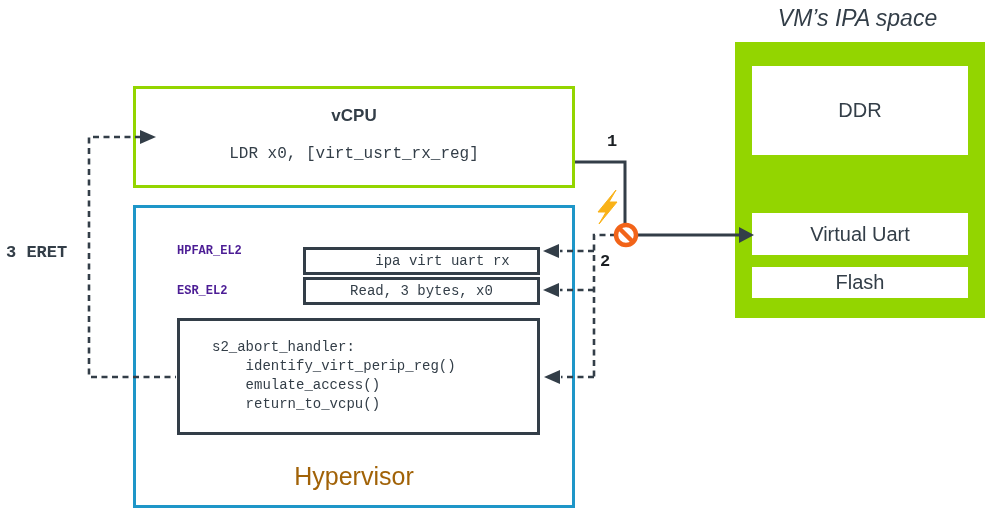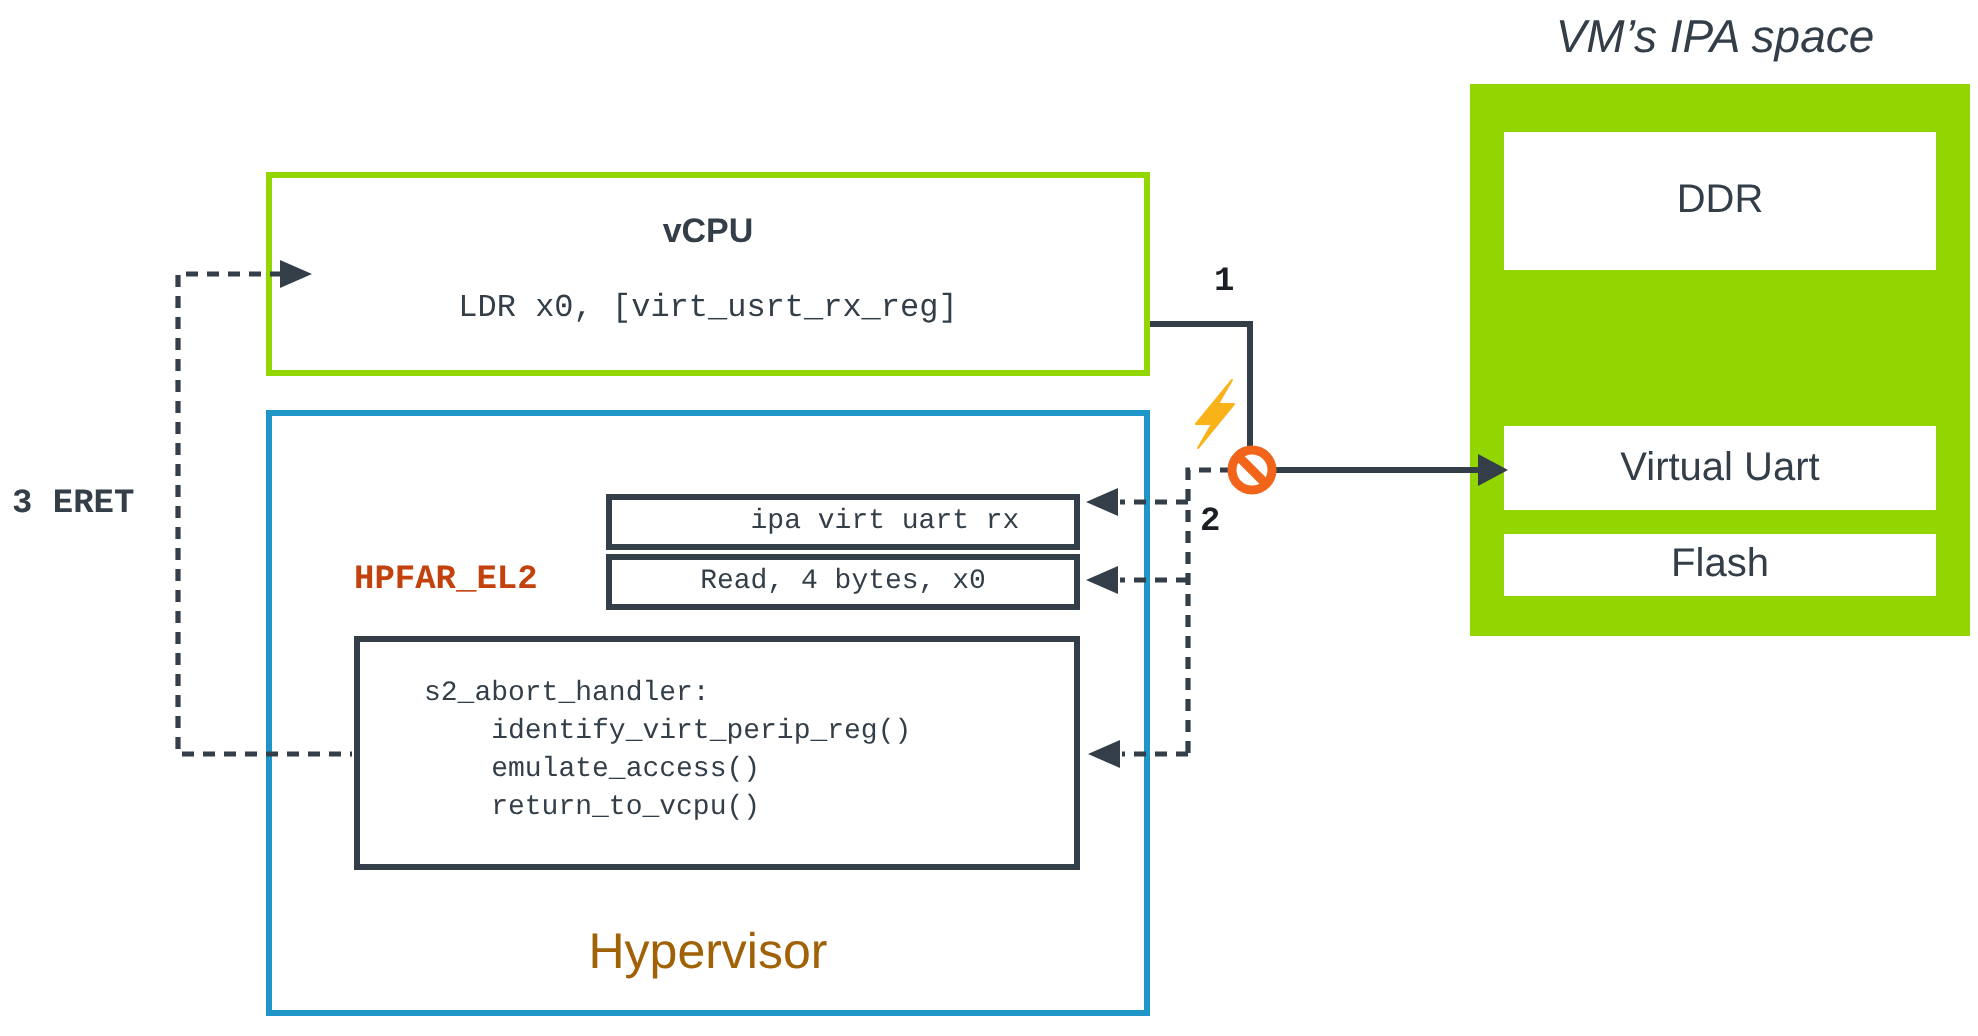--- a/index.html
+++ b/index.html
@@ -20,21 +20,21 @@
   }
   .ipa-box {
     position: absolute; left: 735px; top: 42px; width: 250px; height: 276px;
     background: #93d500;
   }
   .region {
     position: absolute; left: 17px; width: 216px;
     background: #ffffff; display: flex; align-items: center; justify-content: center;
     font-size: 20px; color: #333e48;
   }
-  .region-ddr   { top: 24px;  height: 69px; }
+  .region-ddr   { top: 24px;  height: 89px; }
   .region-uart  { top: 171px; height: 42px; }
   .region-flash { top: 225px; height: 31px; }
 
   
   .vcpu-box {
     position: absolute; left: 133px; top: 86px; width: 442px; height: 102px;
     border: 3px solid #93d500; background: #ffffff;
   }
   .vcpu-title {
     position: absolute; left: 0; right: 0; top: 17px;
@@ -50,24 +50,23 @@
   
   .hyp-box {
     position: absolute; left: 133px; top: 205px; width: 442px; height: 303px;
     border: 3px solid #1e96c8; background: #ffffff;
   }
   .hyp-title {
     position: absolute; left: 133px; top: 462px; width: 442px;
     text-align: center; font-size: 25px; color: #a16207;
   }
   .reg-label {
-    position: absolute; font-weight: bold; font-size: 17px; line-height: 20px;
-    font-family: "Liberation Mono", "DejaVu Sans Mono", monospace; color: #c2410c;
+    position: absolute; font-weight: bold; font-size: 12px; line-height: 20px;
+    font-family: "Liberation Mono", "DejaVu Sans Mono", monospace; color: #4c1d95;
     white-space: pre;
-    margin-top: 40px;
   }
   .reg-label-1 { left: 177px; top: 241px; }
   .reg-label-2 { left: 177px; top: 281px; }
   .reg-value {
     position: absolute; left: 303px; width: 237px; height: 28px;
     border: 3px solid #333e48; background: #ffffff;
     display: flex; align-items: center; justify-content: center;
     font-size: 14px;
     font-family: "Liberation Mono", "DejaVu Sans Mono", monospace; color: #333e48;
     white-space: pre;
@@ -120,21 +119,21 @@
 
   <div class="vcpu-box">
     <div class="vcpu-title">vCPU</div>
     <div class="vcpu-instr">LDR x0, [virt_usrt_rx_reg]</div>
   </div>
 
   <div class="hyp-box"></div>
   <div class="reg-label reg-label-1">HPFAR_EL2</div>
   <div class="reg-value reg-value-1">ipa virt uart rx</div>
   <div class="reg-label reg-label-2">ESR_EL2</div>
-  <div class="reg-value reg-value-2">Read, 4 bytes, x0</div>
+  <div class="reg-value reg-value-2">Read, 3 bytes, x0</div>
 
   <div class="handler-box">
     <div class="code-line">s2_abort_handler:</div>
     <div class="code-line">    identify_virt_perip_reg()</div>
     <div class="code-line">    emulate_access()</div>
     <div class="code-line">    return_to_vcpu()</div>
   </div>
   <div class="hyp-title">Hypervisor</div>
 
   <svg class="connectors" width="989" height="518" viewBox="0 0 989 518">

